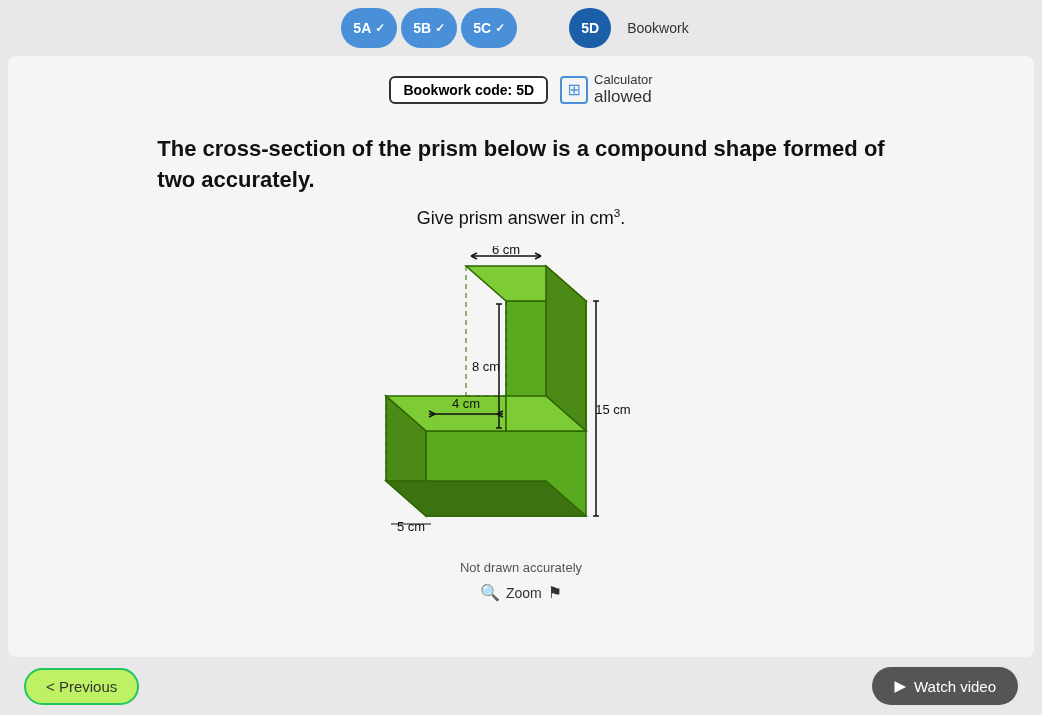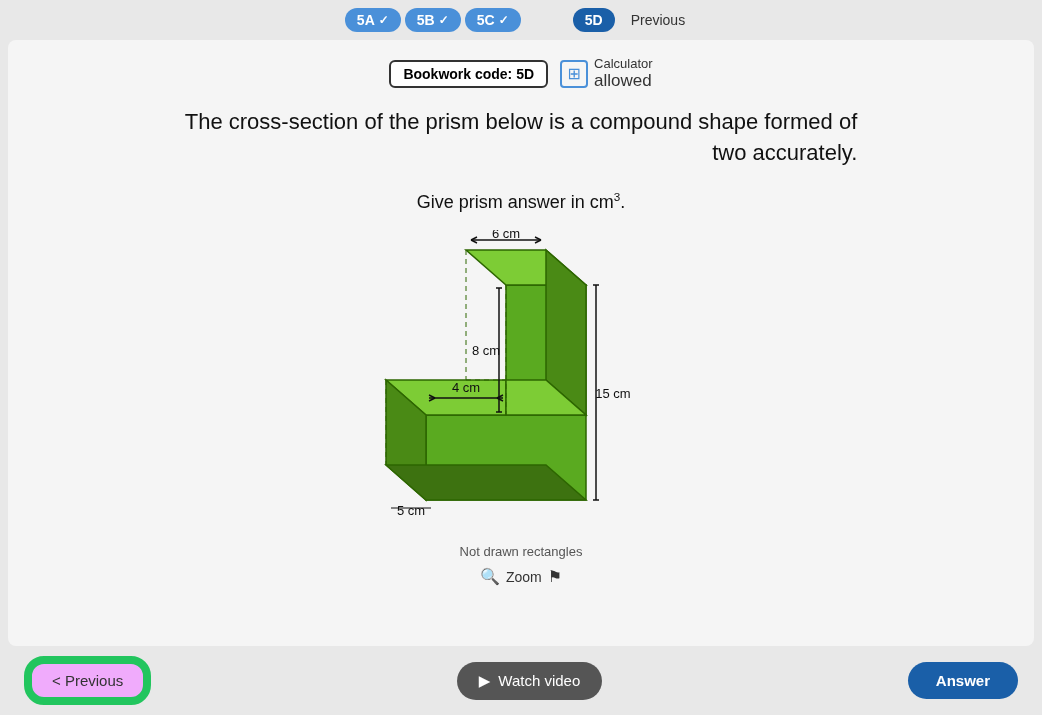--- a/index.html
+++ b/index.html
@@ -19,21 +19,21 @@
       padding: 8px 16px;
       display: flex;
       align-items: center;
       gap: 4px;
       justify-content: center;
     }
     .nav-tab {
       display: inline-flex;
       align-items: center;
       gap: 4px;
-      padding: 4px 12px;
+      padding: 12px 12px;
       border-radius: 20px;
       font-size: 14px;
       font-weight: bold;
       cursor: pointer;
       border: none;
       justify-content: space-between;
     }
     .nav-tab.completed {
       background: #4a90d9;
       color: white;
@@ -64,21 +64,21 @@
       align-items: center;
       position: relative;
     }
 
     
     .bookwork-row {
       display: flex;
       align-items: center;
       gap: 12px;
       align-self: center;
-      margin-bottom: 16px;
+      margin-bottom: 27px;
     }
     .bookwork-badge {
       border: 2px solid #333;
       border-radius: 6px;
       padding: 4px 12px;
       font-size: 14px;
       font-weight: bold;
       background: white;
     }
     .calculator-info {
@@ -95,25 +95,25 @@
       border-radius: 4px;
       display: flex;
       align-items: center;
       justify-content: center;
       font-size: 16px;
       color: #4a90d9;
     }
 
     
     .question-text {
-      text-align: right;
+      text-align: left;
       font-size: 22px;
-      font-weight: normal;
+      font-weight: bold;
       color: #111;
-      margin-bottom: 19px;
+      margin-bottom: 8px;
       line-height: 1.4;
     }
     .work-text {
       text-align: center;
       font-size: 18px;
       color: #111;
       margin-bottom: 4px;
       line-height: 1.6;
     }
 
@@ -152,22 +152,22 @@
 
     
     .bottom-bar {
       background: #e8e8e8;
       padding: 10px 24px;
       display: flex;
       align-items: center;
       justify-content: space-between;
     }
     .prev-btn {
-      background: #f0abfc;
-      border: 8px solid #22c55e;
+      background: #bef264;
+      border: 2px solid #22c55e;
       border-radius: 20px;
       padding: 8px 20px;
       font-size: 15px;
       cursor: pointer;
       color: #333;
     }
     .watch-btn {
       background: #555;
       color: white;
       border: none;
@@ -205,21 +205,21 @@
     <span class="check-icon">✓</span>
   </button>
   <button class="nav-tab completed">
     <span>5C</span>
     <span class="check-icon">✓</span>
   </button>
   <button class="nav-tab active">
     <span>5D</span>
   </button>
   <button class="nav-tab summary">
-    <span>Previous</span>
+    <span>Bookwork</span>
   </button>
 </div>
 
 <div class="main-content">
 
   <div class="bookwork-row">
     <div class="bookwork-badge">
       <span>Bookwork code: 5D</span>
     </div>
     <div class="calculator-info">
@@ -293,35 +293,32 @@
       <line x1="242" y1="270" x2="248" y2="270" stroke="#111" stroke-width="1.5"></line>
       <text x="262" y="168" text-anchor="middle" font-size="13" fill="#111" font-family="Arial">15 cm</text>
 
       <text x="60" y="285" text-anchor="middle" font-size="13" fill="#111" font-family="Arial">5 cm</text>
 
       <line x1="40" y1="278" x2="80" y2="278" stroke="#111" stroke-width="1"></line>
     </svg>
   </div>
 
   <div class="not-drawn">
-    <span>Not drawn rectangles</span>
+    <span>Not drawn accurately</span>
   </div>
 
   <div class="zoom-row">
     <span style="font-size:16px;">🔍</span>
     <span>Zoom</span>
     <span style="font-size:16px;">⚑</span>
   </div>
 
 </div>
 
 <div class="bottom-bar">
   <button class="prev-btn">
     <span>&lt; Previous</span>
   </button>
   <button class="watch-btn">
     <span>▶</span>
     <span>Watch video</span>
   </button>
-  <button class="answer-btn">
-    <span>Answer</span>
-  </button>
 </div>
 
 </body></html>

